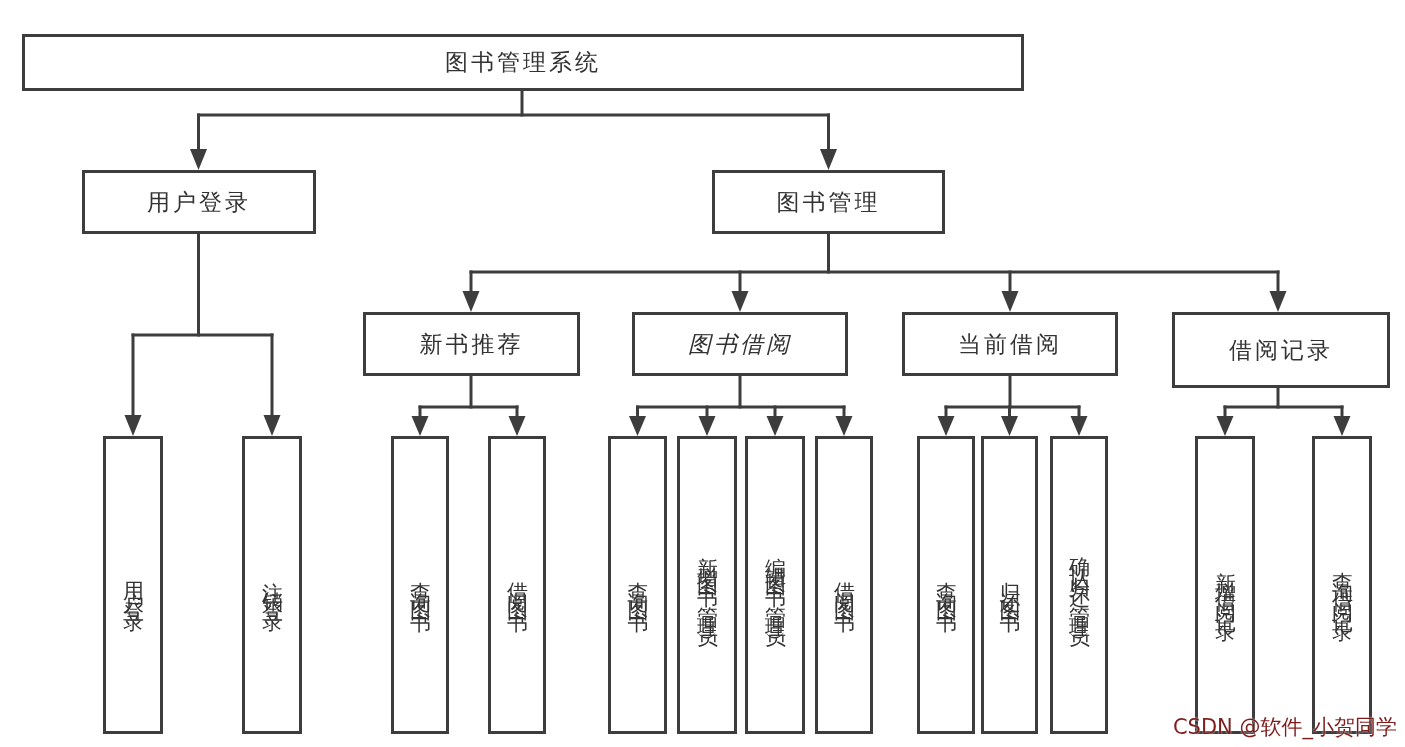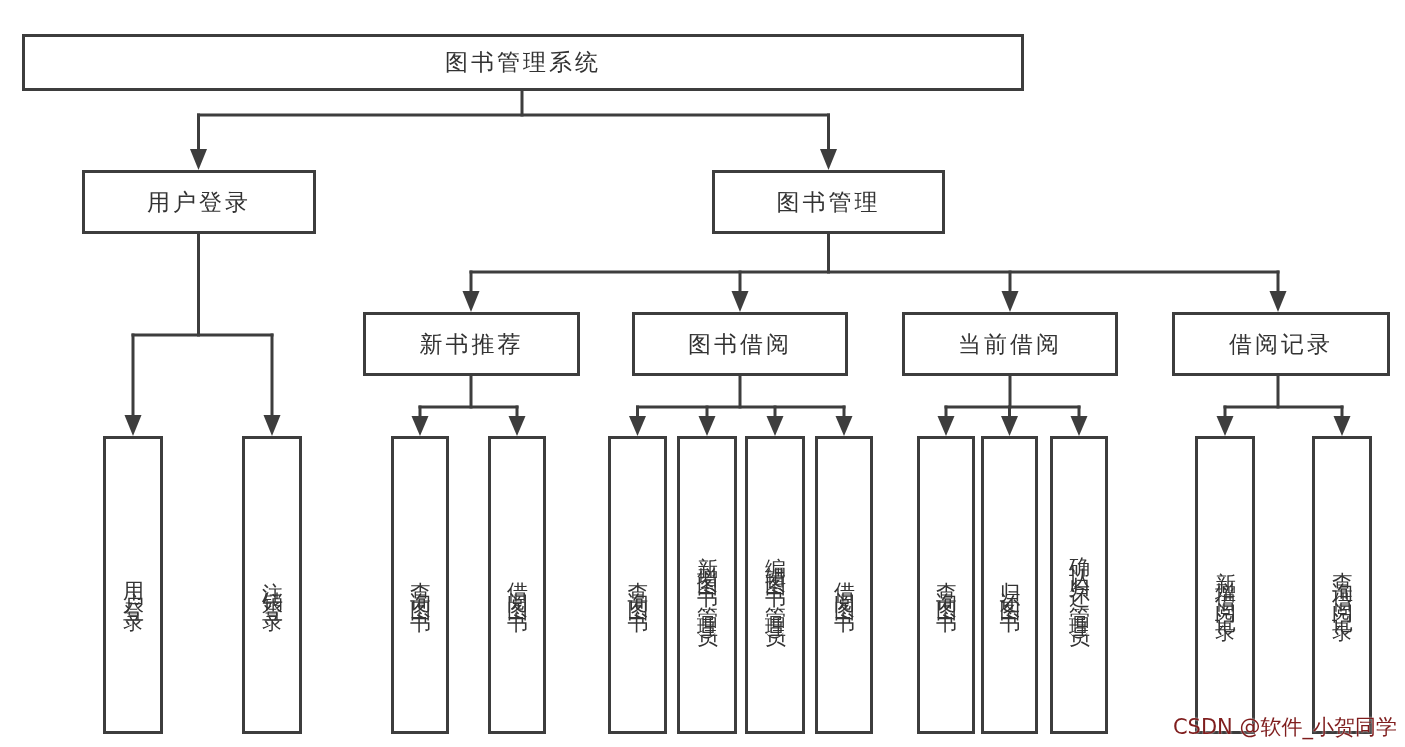--- a/index.html
+++ b/index.html
@@ -129,27 +129,27 @@
   <div class="node h" style="left:82px; top:170px; width:234px; height:64px;">
     <span>用户登录</span>
   </div>
   <div class="node h" style="left:712px; top:170px; width:233px; height:64px;">
     <span>图书管理</span>
   </div>
 
   <div class="node h" style="left:363px; top:312px; width:217px; height:64px;">
     <span>新书推荐</span>
   </div>
-  <div class="node h" style="left:632px; top:312px; width:216px; height:64px;">
+  <div class="node h" style="left:632px; top:312px; width:216px; height:64px;font-style:italic;">
     <span>图书借阅</span>
   </div>
   <div class="node h" style="left:902px; top:312px; width:216px; height:64px;">
     <span>当前借阅</span>
   </div>
-  <div class="node h" style="left:1172px; top:312px; width:218px; height:64px;">
+  <div class="node h" style="left:1172px; top:312px; width:218px; height:76px;">
     <span>借阅记录</span>
   </div>
 
   <div class="node v" style="left:103px; top:436px; width:60px; height:298px;">
     <span>用户登录</span>
   </div>
   <div class="node v" style="left:242px; top:436px; width:60px; height:298px;">
     <span>注销登录</span>
   </div>
 

